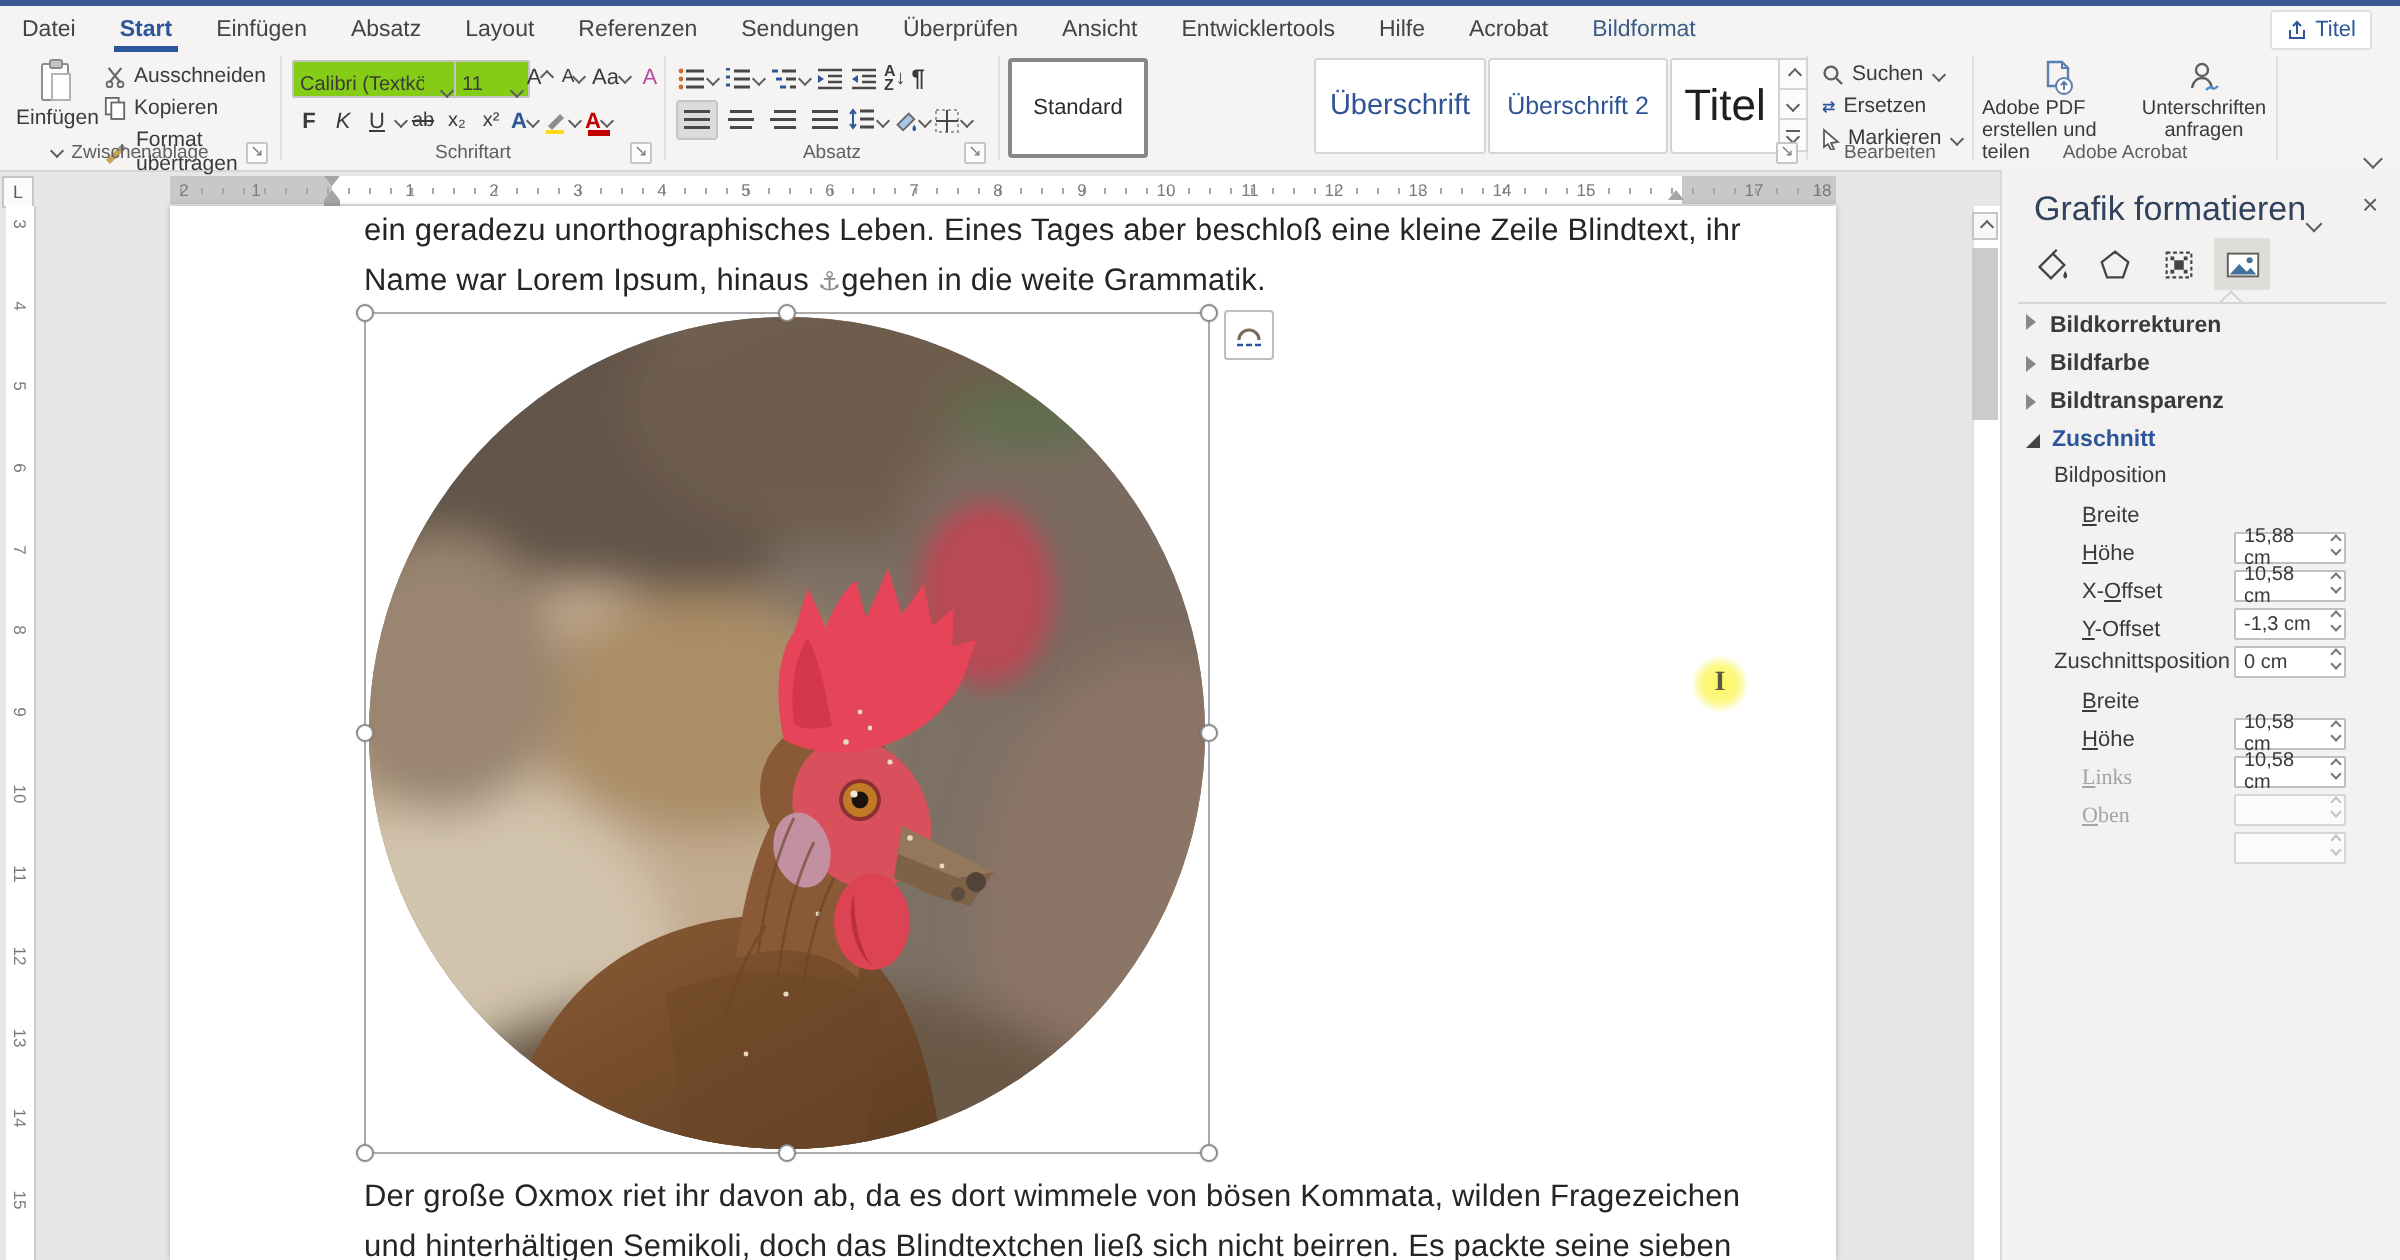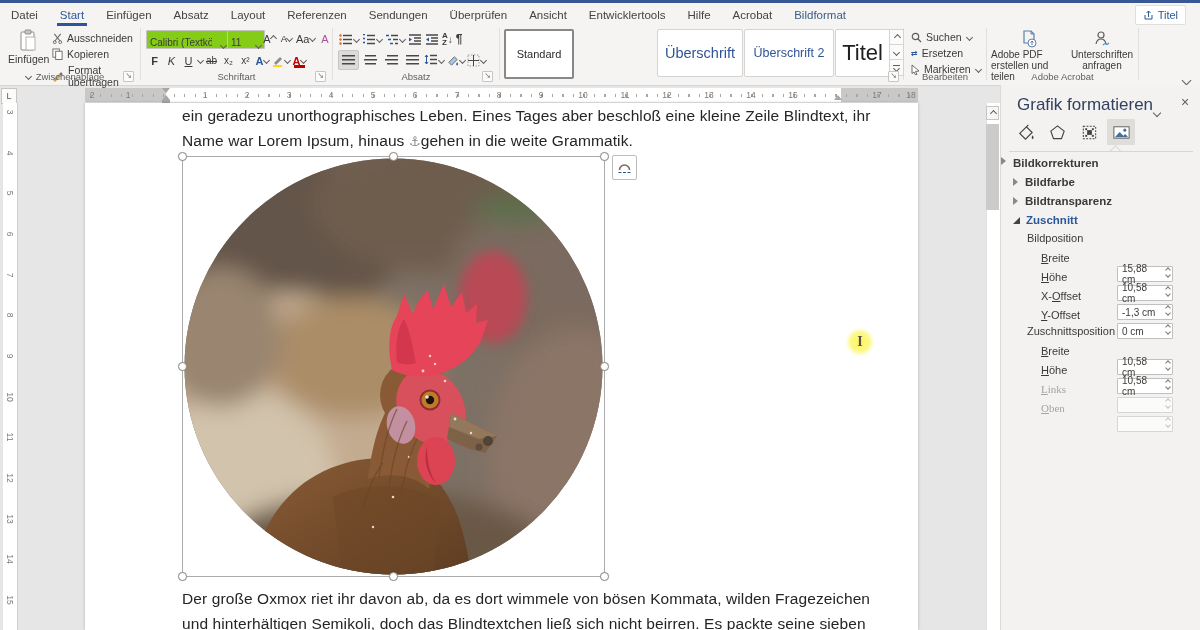--- a/index.html
+++ b/index.html
@@ -4,21 +4,21 @@
 <style>
   html,body{margin:0;padding:0;}
   body{width:1200px;height:630px;position:relative;overflow:hidden;
        font-family:"Liberation Sans","DejaVu Sans",sans-serif;background:#e7e6e6;
        -webkit-font-smoothing:antialiased;}
   .abs{position:absolute;}
   
   .topstrip{left:0;top:0;width:1200px;height:3px;background:#3a5795;}
   .tabbar{left:0;top:3px;width:1200px;height:23px;background:#f5f4f2;display:flex;align-items:center;}
   .tab{font-size:11.5px;color:#444;padding:0 11px;height:23px;display:flex;align-items:center;cursor:default;position:relative;}
-  .tab.active{color:#2b579a;font-weight:normal;}
+  .tab.active{color:#2b579a;font-weight:bold;}
   .tab.active:after{content:"";position:absolute;left:8px;right:8px;bottom:0;height:3px;background:#2b579a;}
   .tab.ctx{color:#3b5c84;}
   .share-btn{position:absolute;right:14px;top:2px;height:18px;background:#fff;border:1px solid #e1dfdd;
              display:flex;align-items:center;gap:4px;padding:0 7px;color:#2b579a;font-size:11px;border-radius:2px;}
   
   .ribbon{left:0;top:26px;width:1200px;height:59px;background:#f5f4f2;border-bottom:1px solid #d8d6d4;}
   .gdiv{top:2px;height:52px;width:1px;background:#e1dfdd;}
   .glabel{font-size:9.5px;color:#605e5c;text-align:center;position:absolute;bottom:2px;left:0;right:0;}
   .launcher{position:absolute;bottom:2px;font-size:8px;color:#7a7876;border:1px solid #c8c6c4;width:9px;height:9px;line-height:8px;text-align:center;border-radius:1px;background:#fbfbfa;}
   .rbtn{display:flex;align-items:center;gap:4px;font-size:10.5px;color:#3b3a39;cursor:default;}
@@ -599,21 +599,21 @@
             <rect x="2" y="4" width="16" height="12" fill="#fff" stroke="#605e5c"></rect>
             <path d="M3 15 L8 9.5 L12 13.5 L14 11.5 L17 15 Z" fill="#41719c"></path>
             <circle cx="13.5" cy="7.5" r="1.6" fill="#41719c"></circle>
           </svg>
         </span>
       </span>
   </div>
   <div class="ptab-caret" style="left:110px;top:62px"></div>
   <div class="abs" style="left:8px;top:66px;width:184px;height:1px;background:#d8d6d4"></div>
 
-  <div class="abs" style="left:0;top:72px;display:flex;align-items:flex-start">
+  <div class="abs" style="left:12px;top:72px;display:flex;align-items:flex-start">
     <span class="sec-tri"></span>
     <span class="sec-label">Bildkorrekturen</span>
   </div>
   <div class="abs" style="left:12px;top:91px;display:flex;align-items:center">
     <span class="sec-tri"></span>
     <span class="sec-label">Bildfarbe</span>
   </div>
   <div class="abs" style="left:12px;top:110px;display:flex;align-items:center">
     <span class="sec-tri"></span>
     <span class="sec-label">Bildtransparenz</span>

